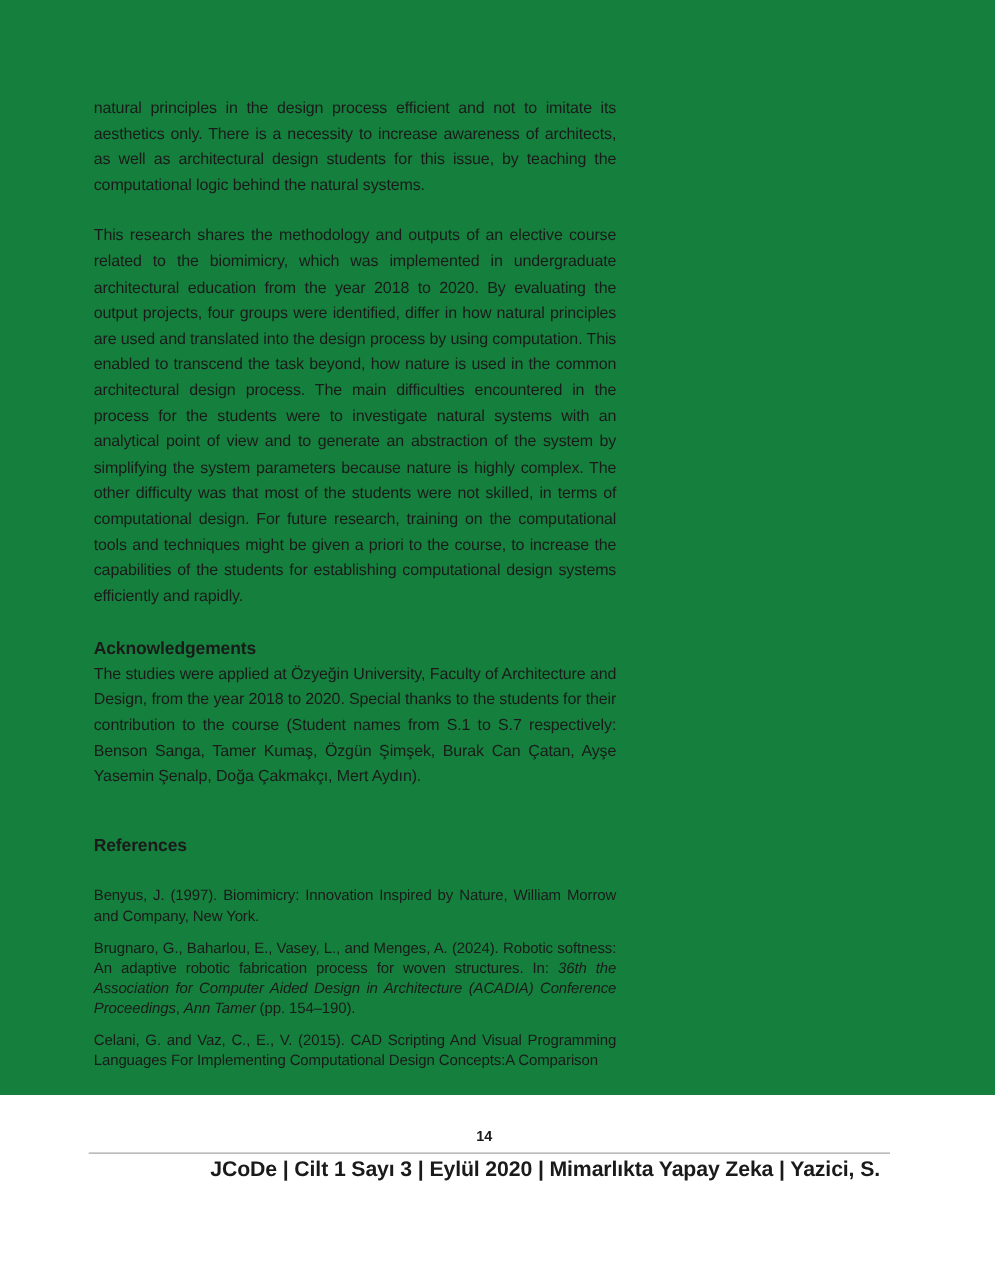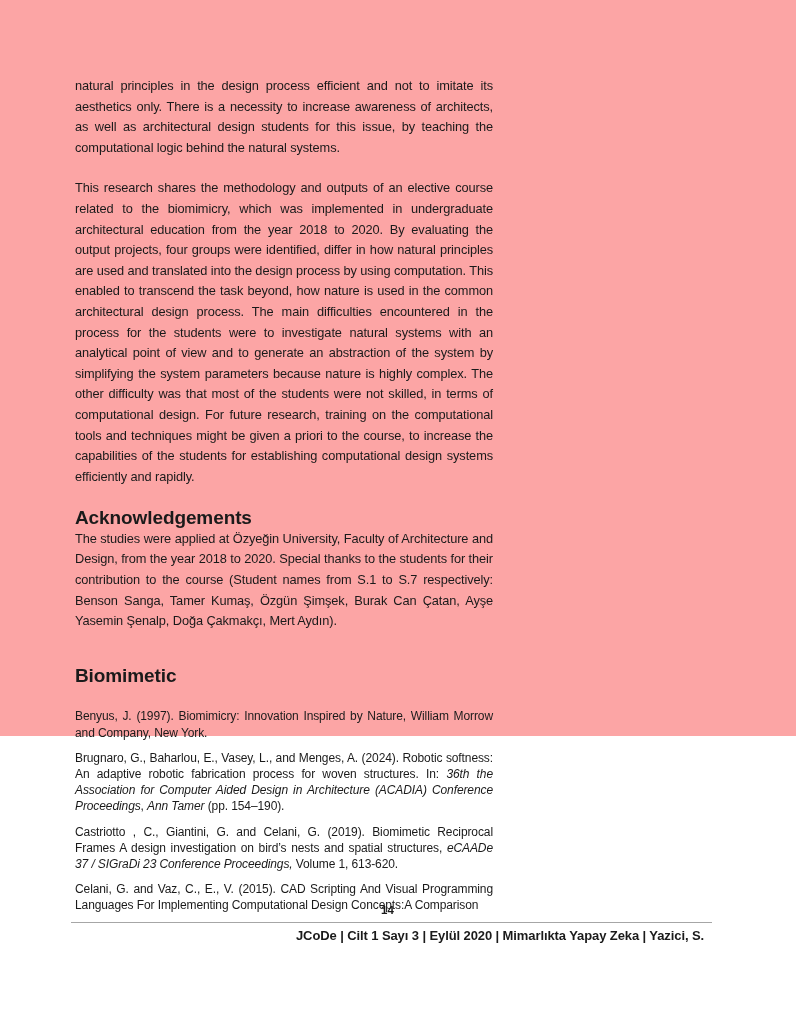--- a/index.html
+++ b/index.html
@@ -9,38 +9,38 @@
     height: 1024px;
     position: relative;
     font-family: "Liberation Sans", sans-serif;
     color: #1a1a1a;
     overflow: hidden;
   }
   .page {
     position: absolute;
     left: 0; top: 0;
     width: 796px;
-    height: 736px;
-    background: #fca5a5;
+    height: 876px;
+    background: #15803d;
   }
   .content {
     position: absolute;
     left: 75px;
     top: 76px;
     width: 418px;
   }
   .body-para {
     font-size: 12.8px;
     line-height: 20.6px;
     letter-spacing: -0.1px;
     text-align: justify;
     margin: 0 0 20px 0;
   }
   .section-heading {
-    font-size: 19px;
+    font-size: 14px;
     font-weight: 700;
     letter-spacing: -0.1px;
     line-height: 20.6px;
     margin: 21px 0 0 0;
   }
   .refs-heading {
     margin: 22px 0 22px 0;
   }
   .ack-para { margin-bottom: 34px; }
   .ref-list { margin-top: 0; }
@@ -67,21 +67,21 @@
     margin-bottom: 5px;
   }
   .rule {
     border-top: 1px solid #a6a6a6;
     height: 0;
     width: 100%;
   }
   .journal-line {
     text-align: right;
     padding-right: 8px;
-    font-size: 13px;
+    font-size: 17px;
     font-weight: 700;
     line-height: 14px;
     margin-top: 6px;
     letter-spacing: -0.1px;
   }
 </style>
 </head>
 <body>
 
 <div class="page">
@@ -89,26 +89,25 @@
   <div class="content">
 
     <p class="body-para">natural principles in the design process efficient and not to imitate its aesthetics only. There is a necessity to increase awareness of architects, as well as architectural design students for this issue, by teaching the computational logic behind the natural systems.</p>
 
     <p class="body-para">This research shares the methodology and outputs of an elective course related to the biomimicry, which was implemented in undergraduate architectural education from the year 2018 to 2020. By evaluating the output projects, four groups were identified, differ in how natural principles are used and translated into the design process by using computation. This enabled to transcend the task beyond, how nature is used in the common architectural design process. The main difficulties encountered in the process for the students were to investigate natural systems with an analytical point of view and to generate an abstraction of the system by simplifying the system parameters because nature is highly complex. The other difficulty was that most of the students were not skilled, in terms of computational design. For future research, training on the computational tools and techniques might be given a priori to the course, to increase the capabilities of the students for establishing computational design systems efficiently and rapidly.</p>
 
     <h2 class="section-heading">Acknowledgements</h2>
 
     <p class="body-para ack-para">The studies were applied at Özyeğin University, Faculty of Architecture and Design, from the year 2018 to 2020. Special thanks to the students for their contribution to the course (Student names from S.1 to S.7 respectively: Benson Sanga, Tamer Kumaş, Özgün Şimşek, Burak Can Çatan, Ayşe Yasemin Şenalp, Doğa Çakmakçı, Mert Aydın).</p>
 
-    <h2 class="section-heading refs-heading">Biomimetic</h2>
+    <h2 class="section-heading refs-heading">References</h2>
 
     <div class="ref-list" id="references-list">
         <p class="ref-para"><span>Benyus, J. (1997). Biomimicry: Innovation Inspired by Nature, William Morrow and Company, New York.</span></p>
         <p class="ref-para"><span>Brugnaro, G., Baharlou, E., Vasey, L., and Menges, A. (2024). Robotic softness: An adaptive robotic fabrication process for woven structures. In: </span><span class="italic">36th the Association for Computer Aided Design in Architecture (ACADIA) Conference Proceedings</span><span>, </span><span class="italic">Ann Tamer</span><span> (pp. 154–190).</span></p>
-        <p class="ref-para"><span>Castriotto , C., Giantini, G. and Celani, G. (2019). Biomimetic Reciprocal Frames A design investigation on bird’s nests and spatial structures, </span><span class="italic">eCAADe 37 / SIGraDi 23 Conference Proceedings,</span><span> Volume 1, 613-620.</span></p>
         <p class="ref-para"><span>Celani, G. and Vaz, C., E., V. (2015). CAD Scripting And Visual Programming Languages For Implementing Computational Design Concepts:A Comparison</span></p>
       </div>
 
   </div>
 
   <div class="footer">
     <div class="page-num">14</div>
     <div class="rule"></div>
     <div class="journal-line">JCoDe | Cilt 1 Sayı 3 | Eylül 2020 | Mimarlıkta Yapay Zeka | Yazici, S.</div>
   </div>

